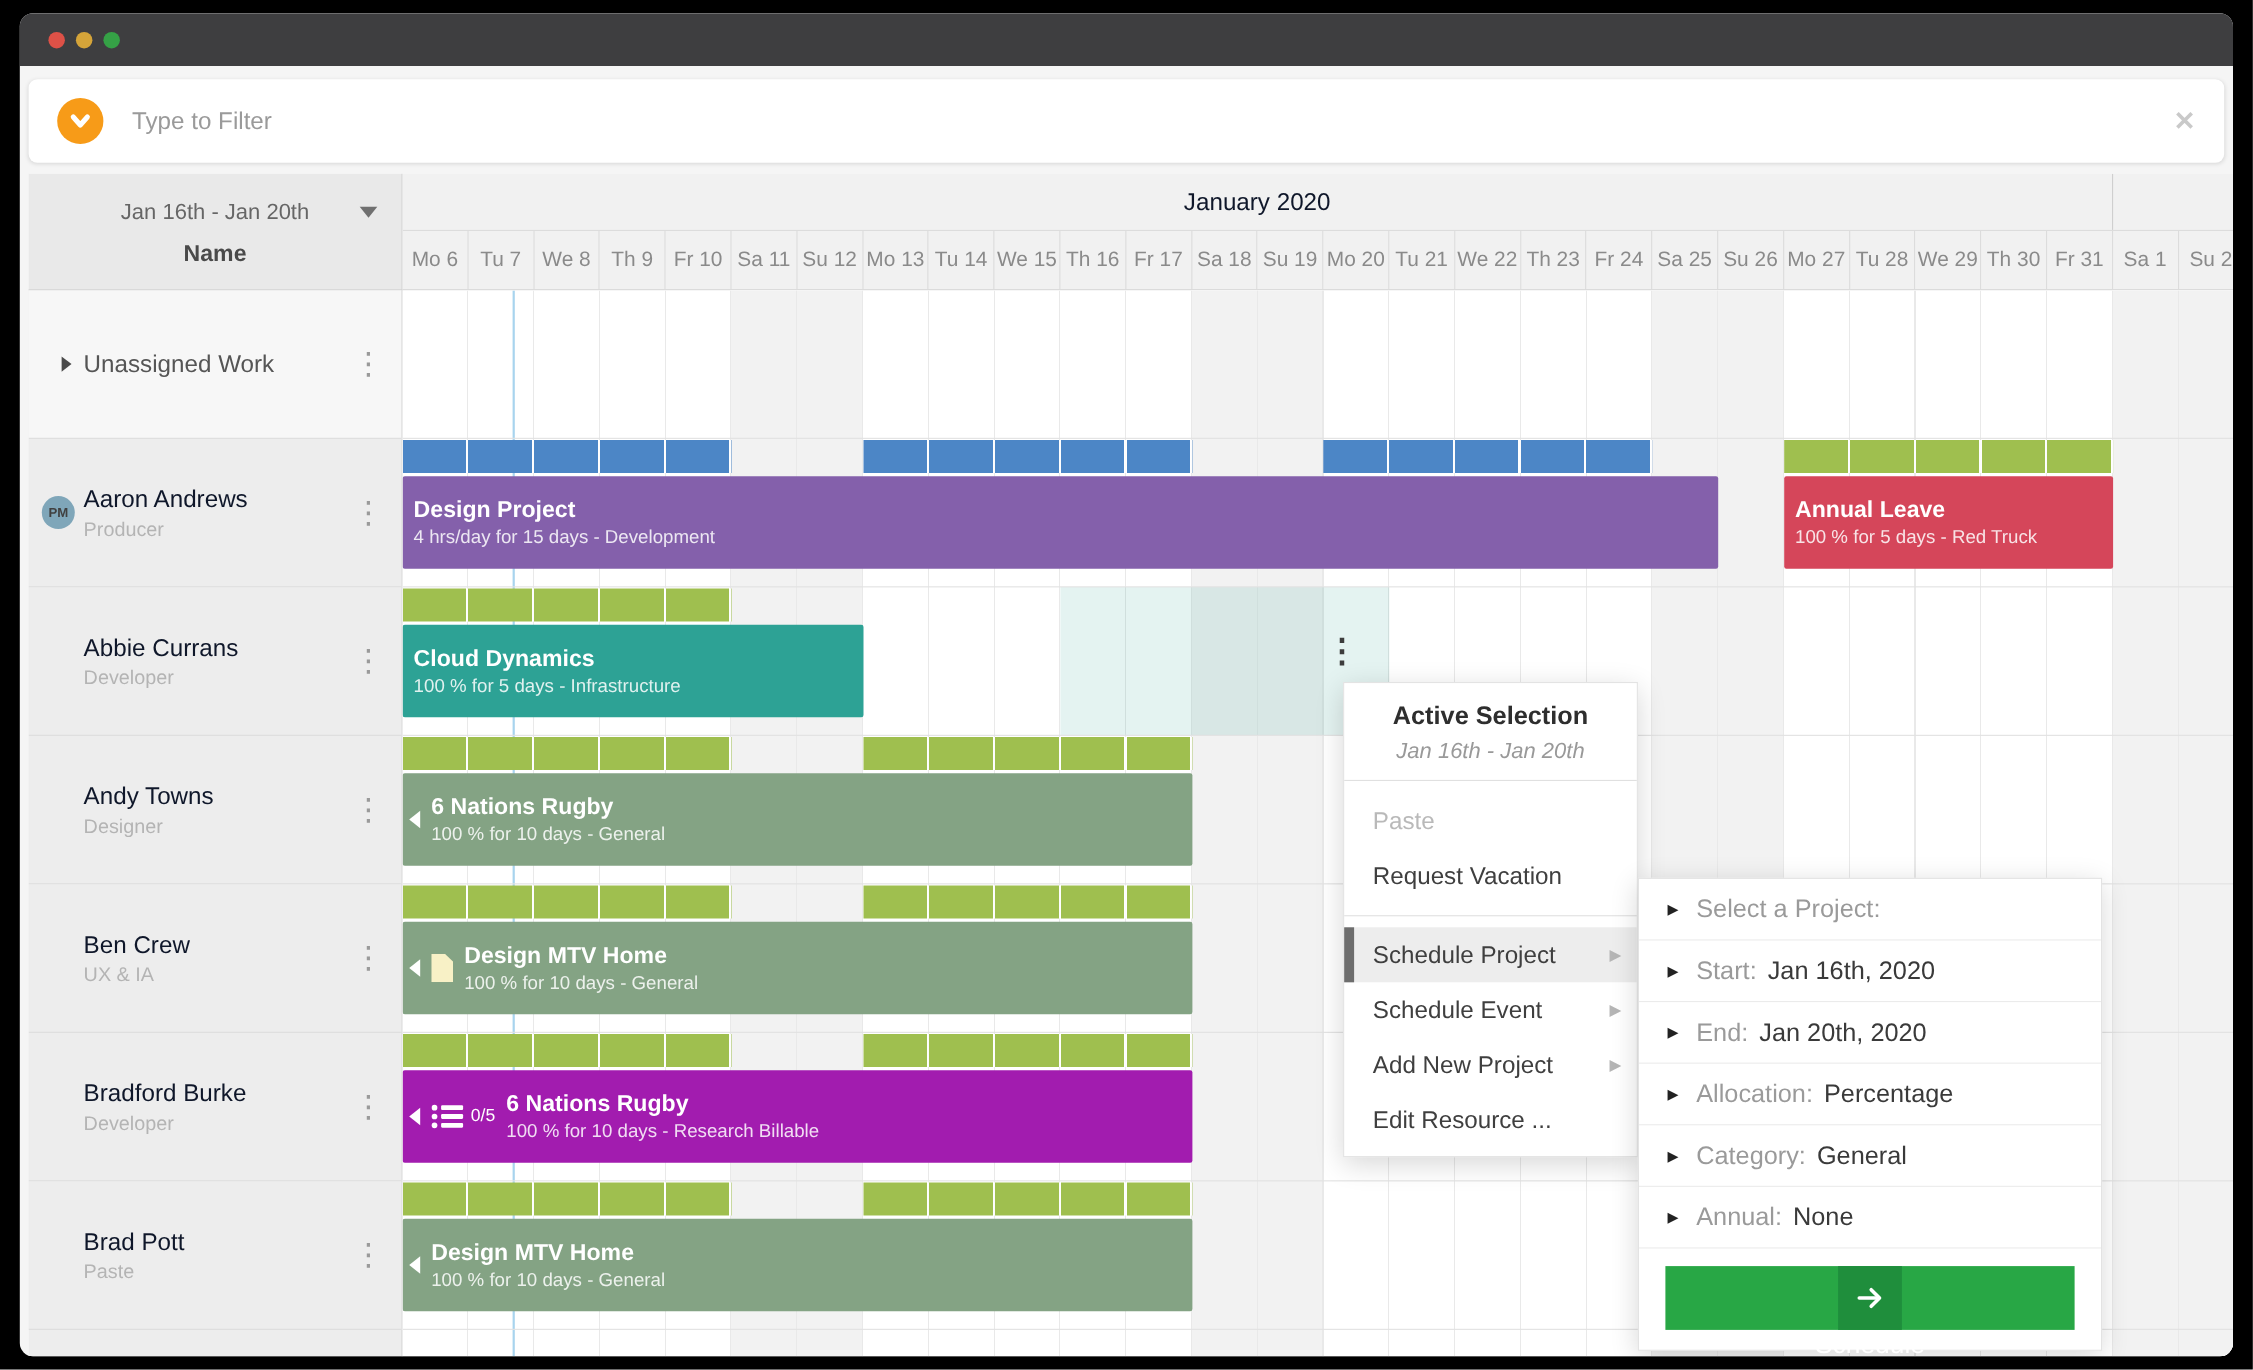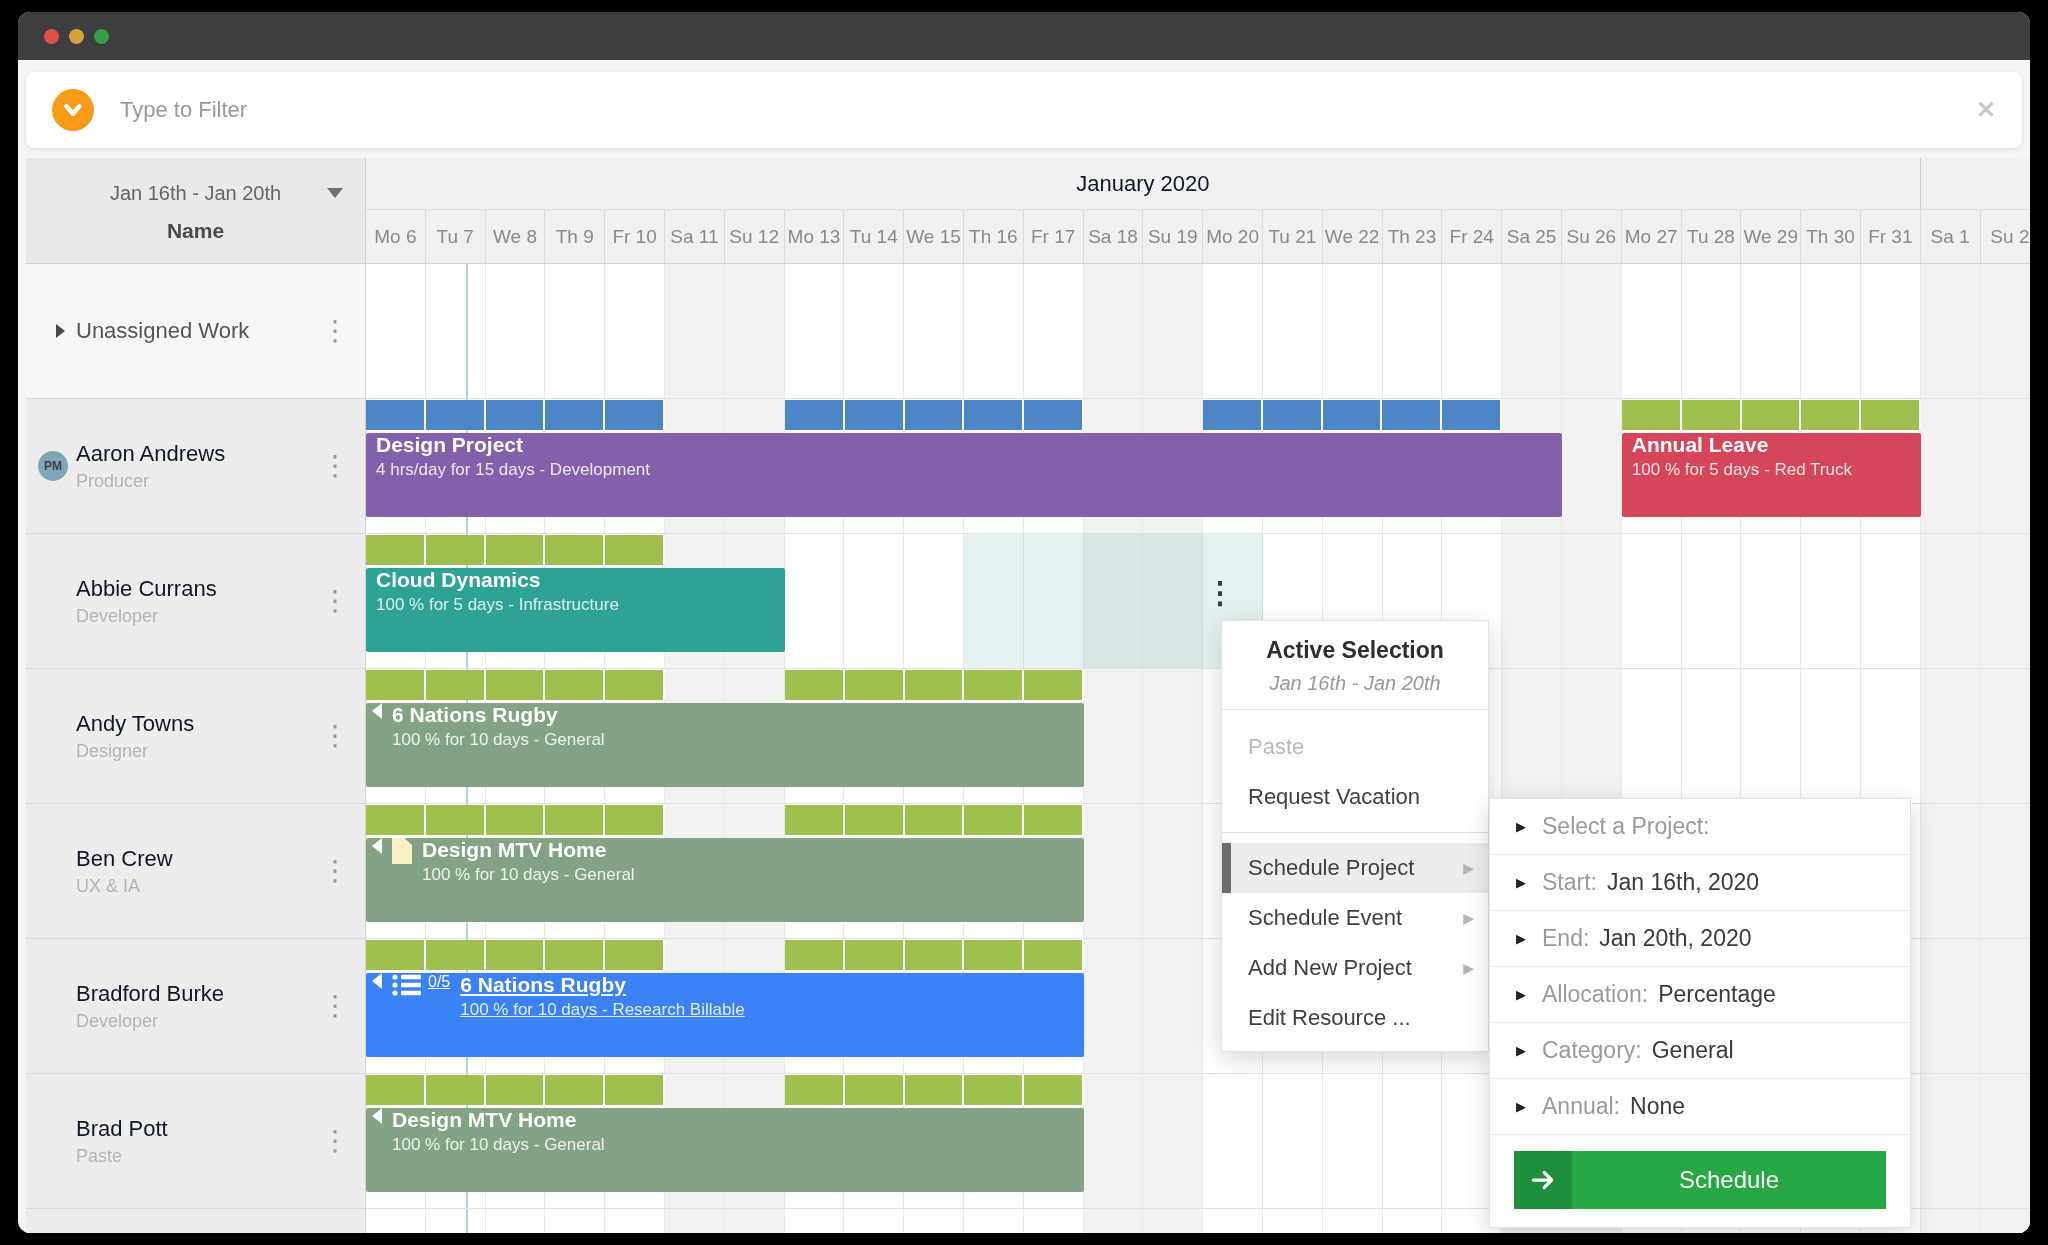--- a/index.html
+++ b/index.html
@@ -54,21 +54,21 @@
 
   .tl-body{position:absolute;left:340px;right:0;top:106px;bottom:0;overflow:hidden;background:#fff;}
   .weekend-layer{position:absolute;inset:0;background:repeating-linear-gradient(90deg,
       transparent 0,transparent calc(var(--cw)*5),#f2f2f2 calc(var(--cw)*5),#f2f2f2 calc(var(--cw)*7));}
   .grid-lines{position:absolute;inset:0;background:repeating-linear-gradient(90deg,
       transparent 0,transparent calc(var(--cw) - 1px),#e9e9e9 calc(var(--cw) - 1px),#e9e9e9 var(--cw));}
   .today-line{position:absolute;top:0;bottom:0;width:2px;background:#a8d4ee;z-index:1;}
   .tl-rows{position:absolute;inset:0;z-index:2;}
   .tl-row{height:135px;position:relative;border-bottom:1px solid #e2e2e2;}
   .strip{position:absolute;top:1px;height:30px;}
-  .bar{position:absolute;top:34px;height:84px;border-radius:2px;display:flex;color:#fff;
+  .bar{position:absolute;top:34px;height:84px;border-radius:2px;display:flex;align-items:center;color:#fff;
        padding-left:10px;gap:10px;overflow:hidden;}
   .bar-arrow{width:0;height:0;border-top:8px solid transparent;border-bottom:8px solid transparent;
              border-right:10px solid #fff;flex:none;margin-left:-4px;}
   .bar-text{display:flex;flex-direction:column;gap:3px;}
   .bar-title{font-size:21px;font-weight:bold;white-space:nowrap;}
   .bar-sub{font-size:17px;opacity:.85;white-space:nowrap;}
   .badge{font-size:16px;margin-left:-4px;}
   .list-icon{flex:none;display:flex;}
   .note-icon{width:20px;height:26px;background:#f8f1c6;clip-path:polygon(0 0,62% 0,100% 28%,100% 100%,0 100%);flex:none;}
   .selection{position:absolute;top:0;bottom:0;background:rgba(45,162,149,.13);z-index:3;}
@@ -86,21 +86,21 @@
   .ctx-item.active::before{content:"";position:absolute;left:0;top:0;bottom:0;width:9px;background:#6d6d6d;}
   .ctx-chevron{margin-left:auto;margin-right:14px;font-size:14px;color:#b5b5b5;}
   .ctx-divider{height:1px;background:#e0e0e0;margin:10px 0;}
 
   .submenu{position:absolute;left:1471px;top:786px;width:422px;background:#fff;border:1px solid #e3e3e3;
            box-shadow:0 6px 24px rgba(0,0,0,.16);z-index:21;}
   .sub-row{height:56px;display:flex;align-items:center;padding-left:26px;border-bottom:1px solid #ebebeb;}
   .sub-tri{font-size:13px;color:#222;margin-right:16px;}
   .sub-label{font-size:23px;color:#9a9a9a;margin-right:10px;white-space:pre;}
   .sub-value{font-size:23px;color:#3a3a3a;}
-  .schedule-btn{margin:16px 24px 18px;height:58px;background:#28a745;display:flex;align-items:center;cursor:pointer;}
+  .schedule-btn{margin:16px 24px 18px;height:58px;background:#28a745;display:flex;align-items:center;cursor:pointer;flex-direction:column;}
   .btn-icon{width:58px;height:58px;background:#1f8e3c;display:flex;align-items:center;justify-content:center;flex:none;}
   .btn-label{flex:1;text-align:center;color:#fff;font-size:24px;}
 </style>
 </head>
 <body>
 
 <div class="window">
   <div class="titlebar">
     <span class="dot red"></span>
     <span class="dot yellow"></span>
@@ -271,21 +271,21 @@
               <div class="note-icon"></div>
               <div class="bar-text">
                 <div class="bar-title">Design MTV Home</div>
                 <div class="bar-sub">100 % for 10 days - General</div>
               </div>
             </div>
           </div>
           <div class="tl-row">
             <div class="strip" style="left: calc(var(--cw) * 0); width: calc(var(--cw) * 5); background: repeating-linear-gradient(90deg, #9fbf4f 0, #9fbf4f calc(var(--cw) - 2px), rgba(255,255,255,.9) calc(var(--cw) - 2px), rgba(255,255,255,.9) var(--cw));"></div>
             <div class="strip" style="left: calc(var(--cw) * 7); width: calc(var(--cw) * 5); background: repeating-linear-gradient(90deg, #9fbf4f 0, #9fbf4f calc(var(--cw) - 2px), rgba(255,255,255,.9) calc(var(--cw) - 2px), rgba(255,255,255,.9) var(--cw));"></div>
-            <div class="bar" style="left: calc(var(--cw) * 0); width: calc(var(--cw) * 12); background: #3b82f6; text-decoration: underline;">
+            <div class="bar" style="left: calc(var(--cw) * 0); width: calc(var(--cw) * 12); background: #a21caf;">
               <div class="bar-arrow"></div>
               <div class="list-icon">
                 <svg width="30" height="24" viewBox="0 0 30 24">
                   <g fill="#fff">
                     <circle cx="3" cy="4" r="2.6"></circle>
                     <rect x="9" y="1.8" width="20" height="4.4" rx="1"></rect>
                     <circle cx="3" cy="12" r="2.6"></circle>
                     <rect x="9" y="9.8" width="20" height="4.4" rx="1"></rect>
                     <circle cx="3" cy="20" r="2.6"></circle>
                     <rect x="9" y="17.8" width="20" height="4.4" rx="1"></rect>

